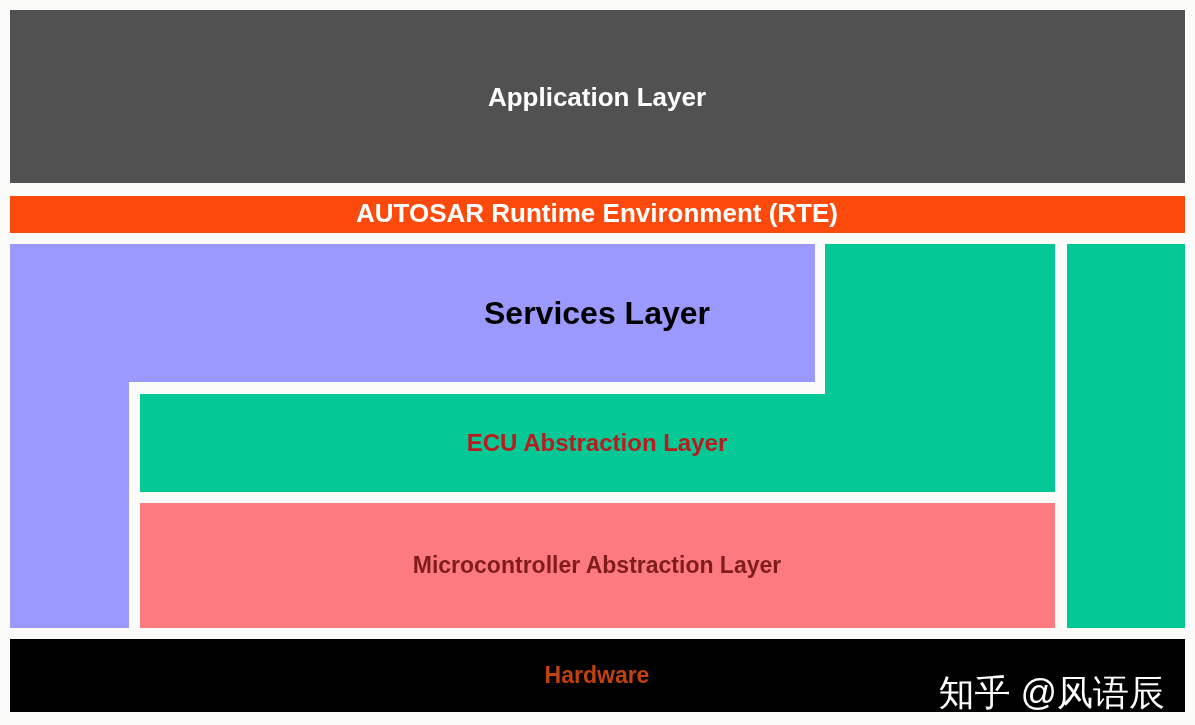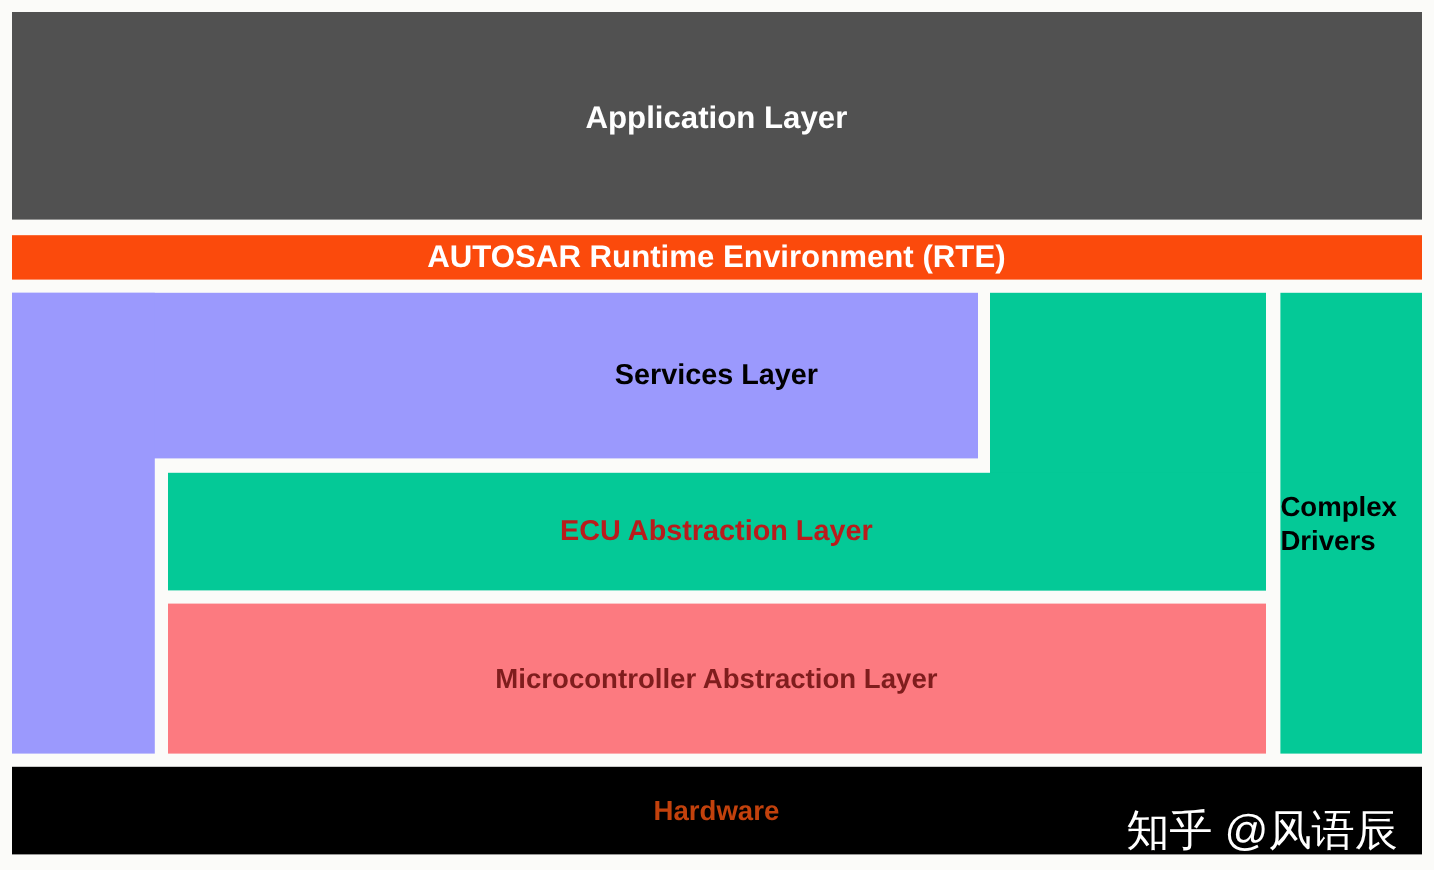--- a/index.html
+++ b/index.html
@@ -15,33 +15,33 @@
     overflow: hidden;
   }
   .box {
     position: absolute;
   }
   .label {
     position: absolute;
     transform: translate(-50%, -50%);
     font-weight: bold;
     white-space: nowrap;
-    text-align: left;
+    text-align: right;
     line-height: 1.2;
   }
   
   .app-box        { left: 10px;   top: 10px;  width: 1175px; height: 173px; }
   .app-label      { left: 597px;  top: 98px;  font-size: 26px; }
   
   .rte-box        { left: 10px;   top: 196px; width: 1175px; height: 37px; }
   .rte-label      { left: 597px;  top: 214px; font-size: 26px; }
   
   .services-h     { left: 10px;   top: 244px; width: 805px;  height: 138px; }
   .services-v     { left: 10px;   top: 244px; width: 119px;  height: 384px; }
-  .services-label { left: 597px;  top: 313px; font-size: 24px; }
+  .services-label { left: 597px;  top: 313px; font-size: 32px; }
   
   .ecu-top        { left: 825px;  top: 244px; width: 230px;  height: 248px; }
   .ecu-bar        { left: 140px;  top: 394px; width: 915px;  height: 98px; }
   .ecu-label      { left: 597px;  top: 443px; font-size: 24px; }
   
   .mcal-box       { left: 140px;  top: 503px; width: 915px;  height: 125px; }
   .mcal-label     { left: 597px;  top: 566px; font-size: 23px; }
   
   .cd-box         { left: 1067px; top: 244px; width: 118px;  height: 384px; }
   .cd-label       { left: 1126px; top: 437px; font-size: 23px; white-space: normal; width: 118px; }
@@ -76,20 +76,19 @@
   <div class="label services-label" style="color: rgb(0, 0, 0);">Services Layer</div>
 
   <div class="box ecu-top" style="background-color: rgb(4, 201, 151);"></div>
   <div class="box ecu-bar" style="background-color: rgb(4, 201, 151);"></div>
   <div class="label ecu-label" style="color: #b91c1c;">ECU Abstraction Layer</div>
 
   <div class="box mcal-box" style="background-color: rgb(252, 122, 128);"></div>
   <div class="label mcal-label" style="color: #7f1d1d;">Microcontroller Abstraction Layer</div>
 
   <div class="box cd-box" style="background-color: rgb(4, 201, 151);"></div>
-  <div class="label cd-label" style="color: rgb(0, 0, 0);">Complex Drivers</div>
 
   <div class="box hw-box" style="background-color: rgb(0, 0, 0);"></div>
   <div class="label hw-label" style="color: #c2410c;">Hardware</div>
 
   <div class="watermark" style="color: rgb(255, 255, 255);">知乎 @风语辰</div>
 
 </div>
 
 </body></html>

